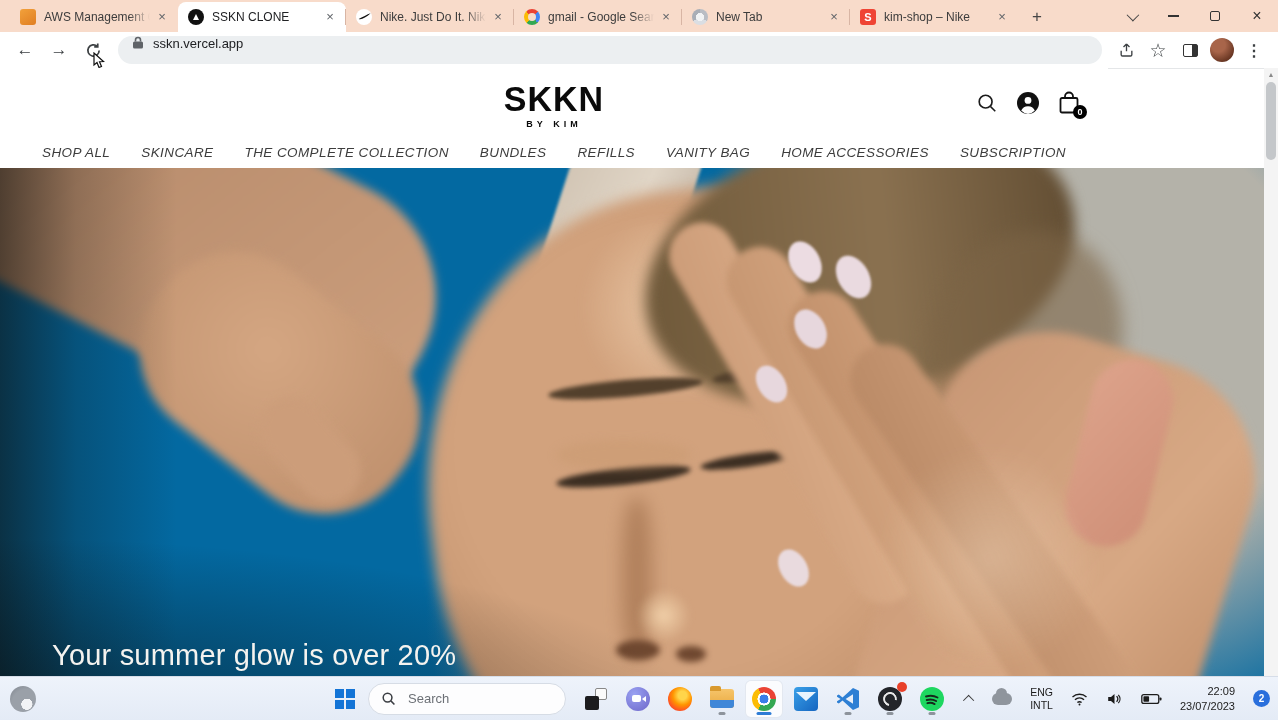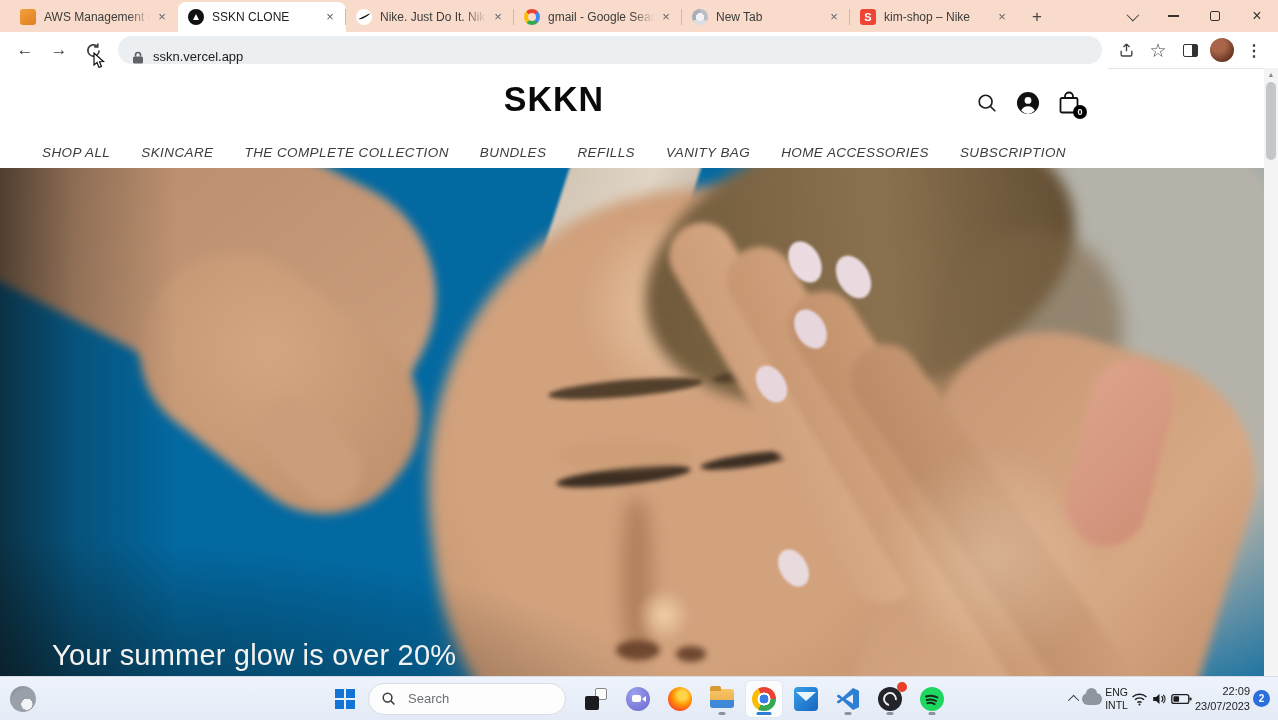--- a/index.html
+++ b/index.html
@@ -26,21 +26,21 @@
   .tabbar-spacer { flex:1; }
   .win-controls { display:flex; align-items:center; height:32px; }
   .wc { width:42px; height:32px; display:flex; align-items:center; justify-content:center; color:#333; }
   .chev { width:9px; height:9px; border-right:1.6px solid #444; border-bottom:1.6px solid #444; transform:rotate(45deg) translateY(-2px); }
   .wc-min { width:11px; height:1.6px; background:#333; }
   .wc-max { width:10px; height:10px; border:1.4px solid #333; border-radius:2px; }
   .wc-close { font-size:16px; }
 
   .toolbar { position:absolute; top:32px; left:0; right:0; height:36px; background:#fff; display:flex; align-items:center; padding:0 8px; box-shadow:0 1px 0 #e4e6e8; }
   .nav-btn { width:28px; height:28px; margin:0 3px; border-radius:50%; display:flex; align-items:center; justify-content:center; font-size:17px; color:#3c4043; position:relative; }
-  .addr { flex:1; height:28px; margin:0 8px; background:#eceff1; border-radius:14px; display:flex; align-items:flex-end; padding:0 14px; font-size:13px; color:#202124; }
+  .addr { flex:1; height:28px; margin:0 8px; background:#eceff1; border-radius:14px; display:flex; align-items:flex-start; padding:0 14px; font-size:13px; color:#202124; }
   .addr svg { margin-right:9px; }
   .tb-right { display:flex; align-items:center; }
   .tb-ico { width:28px; height:28px; margin:0 2px; display:flex; align-items:center; justify-content:center; color:#3c4043; font-size:16px; }
   .sidepanel { width:15px; height:13px; border:1.8px solid #333; border-radius:2px; position:relative; }
   .sidepanel::after { content:""; position:absolute; right:0; top:0; bottom:0; width:5px; background:#333; }
   .avatar { width:24px; height:24px; border-radius:50%; background:radial-gradient(circle at 35% 30%, #a8654a 0 30%, #6e3a26 70%, #4a2517 100%); }
   .cursor-overlay { position:absolute; left:14px; top:16px; }
 
   
   .site { position:absolute; top:68px; left:0; width:1108px; height:652px; background:#fff; }
@@ -90,21 +90,21 @@
   .ti-folder { position:relative; width:24px; height:19px; background:linear-gradient(#f6c56b,#e9a93f); border-radius:3px; }
   .ti-folder::before { content:""; position:absolute; top:-3px; left:0; width:11px; height:5px; background:#d99a2f; border-radius:2px 2px 0 0; }
   .ti-folder::after { content:""; position:absolute; left:0; right:0; bottom:0; height:8px; background:#3f87d8; border-radius:0 0 3px 3px; }
   .ti-chrome { width:24px; height:24px; border-radius:50%; background:radial-gradient(circle,#3a7de8 0 26%, #fff 27% 38%, transparent 39%), conic-gradient(from -30deg,#ea4335 0 120deg,#34a853 120deg 240deg,#fbbc05 240deg 360deg); }
   .ti-mail { width:24px; height:24px; border-radius:4px; background:linear-gradient(135deg,#3aa0e8,#1565c0); position:relative; overflow:hidden; }
   .ti-mail::after { content:""; position:absolute; left:2px; top:5px; border-left:10px solid transparent; border-right:10px solid transparent; border-top:9px solid #e9f4fd; }
   .ti-obs { width:24px; height:24px; border-radius:50%; background:#23252a; position:relative; }
   .ti-obs::after { content:""; position:absolute; inset:5px; border:2.5px solid #e8e8e8; border-radius:50%; border-bottom-color:transparent; transform:rotate(-35deg); }
   .obs-badge { position:absolute; top:1px; right:1px; width:10px; height:10px; border-radius:50%; background:#e8402a; }
   .ti-spotify { width:24px; height:24px; border-radius:50%; background:#1ed760; }
-  .tray { position:absolute; right:8px; display:flex; align-items:center; gap:3px; height:44px; }
+  .tray { position:absolute; right:8px; display:flex; align-items:center; gap:18px; height:44px; }
   .tray-chev { width:8px; height:8px; border-left:1.6px solid #3a3a3a; border-top:1.6px solid #3a3a3a; transform:rotate(45deg) translateY(2px); }
   .tray-cloud { width:20px; height:12px; background:#8f959d; border-radius:8px; position:relative; }
   .tray-cloud::before { content:""; position:absolute; left:4px; top:-5px; width:11px; height:11px; background:#8f959d; border-radius:50%; }
   .lang { font-size:10.5px; line-height:1.15; color:#1c1c1c; text-align:center; }
   .clock { font-size:11px; line-height:1.3; color:#1c1c1c; text-align:right; }
   .noti-badge { width:17px; height:17px; border-radius:50%; background:#2a6fdc; color:#fff; font-size:10px; font-weight:700; display:flex; align-items:center; justify-content:center; }
 </style>
 </head>
 <body>
 
@@ -194,20 +194,21 @@
       <span class="tb-ico">
           <span class="avatar"></span>
         </span>
       <span class="tb-ico" style="font-weight:bold;">⋮</span>
     </div>
   </div>
 
   <div class="site">
     <div class="logo-wrap">
       <div class="logo">SKKN</div>
+      <div class="logo-sub">BY KIM</div>
     </div>
     <div class="hdr-icons">
       <span class="hdr-ico">
         <svg width="22" height="22" viewBox="0 0 24 24" fill="none" stroke="#1b1b1b" stroke-width="1.8">
             <circle cx="10.5" cy="10.5" r="7"></circle>
             <path d="M15.8 15.8 L21 21"></path>
           </svg>
       </span>
       <span class="hdr-ico">
         <svg width="24" height="24" viewBox="0 0 24 24">

